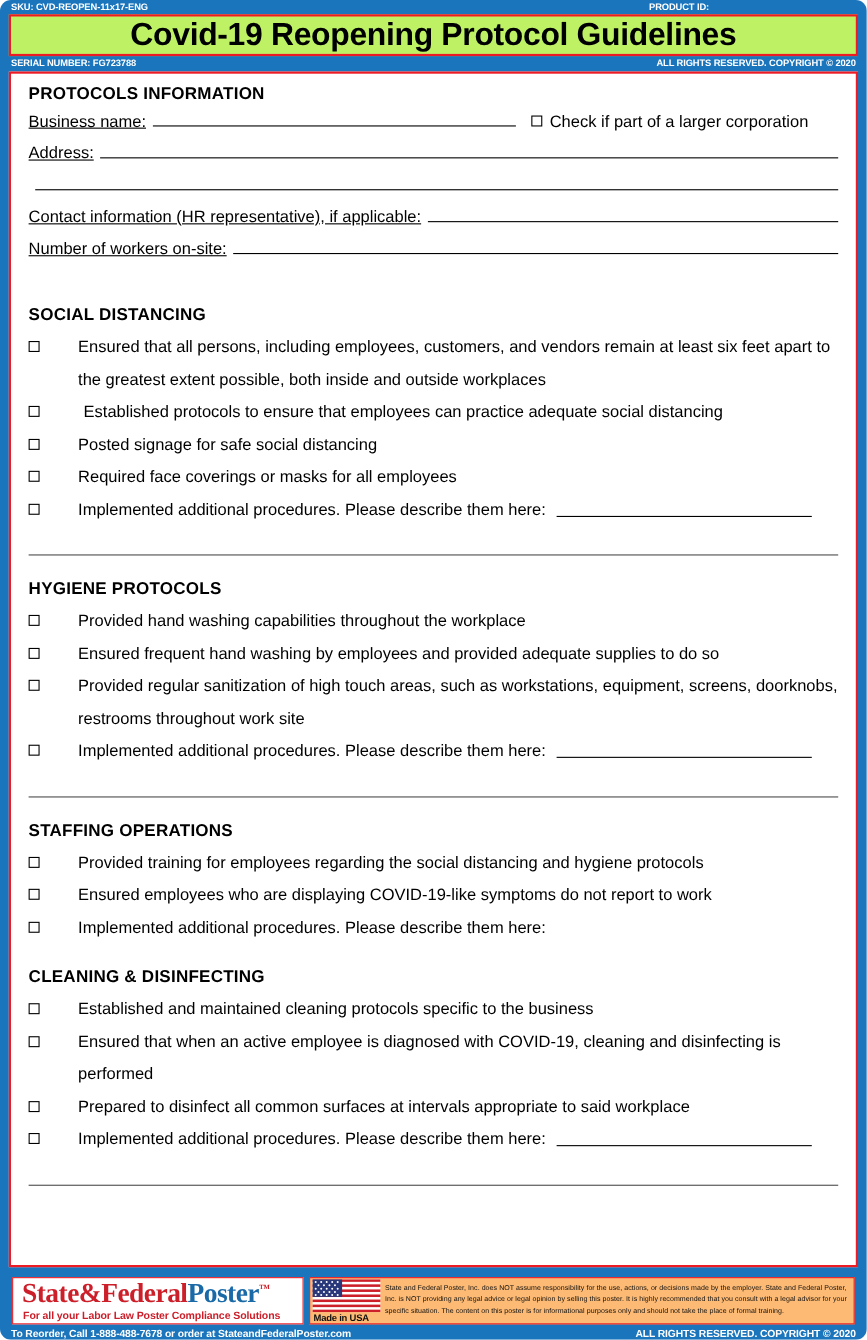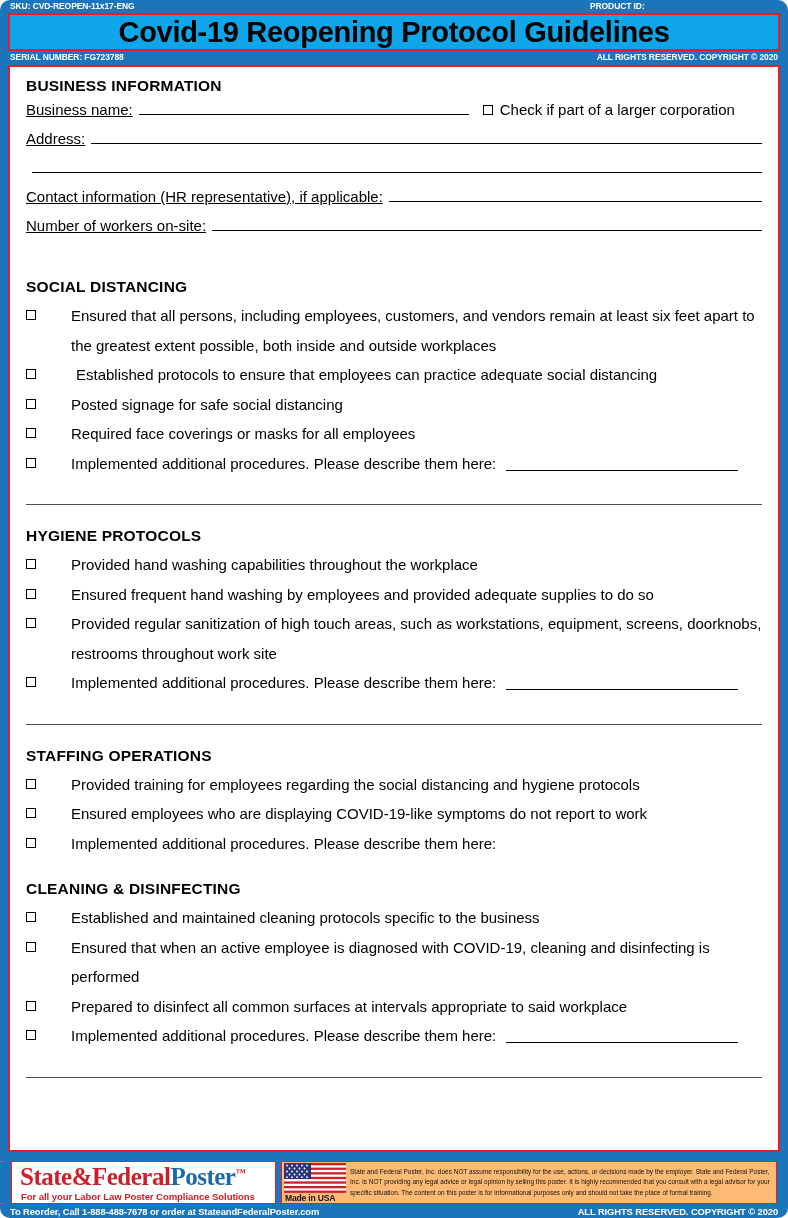--- a/index.html
+++ b/index.html
@@ -54,21 +54,21 @@
   }
 
   
   .title-band {
     position: absolute;
     left: 8px;
     top: 13px;
     width: 772px;
     height: 38px;
     box-sizing: border-box;
-    background: #0ea5e9;
+    background: #bef264;
     border: 2px solid #ed1c24;
     display: flex;
     align-items: center;
     justify-content: center;
   }
   .title-band h1 {
     margin: 0;
     font-size: 29px;
     font-weight: bold;
     color: #000000;
@@ -290,21 +290,21 @@
 
   <div class="meta-strip mid">
     <span class="meta-left">SERIAL NUMBER: FG723788</span>
     <span class="meta-right">ALL RIGHTS RESERVED. COPYRIGHT © 2020</span>
   </div>
 
   <div class="body-card">
     <div class="body-inner">
 
       <div class="section bi">
-        <h2 class="section-title">BUSINESS INFORMATION</h2>
+        <h2 class="section-title">PROTOCOLS INFORMATION</h2>
 
         <div class="bi-row">
           <span class="bi-label">Business name:</span>
           <span class="rule fixed-340"></span>
           <span class="bi-check">
             <span class="cbx"></span>
             <span>Check if part of a larger corporation</span>
           </span>
         </div>
 

